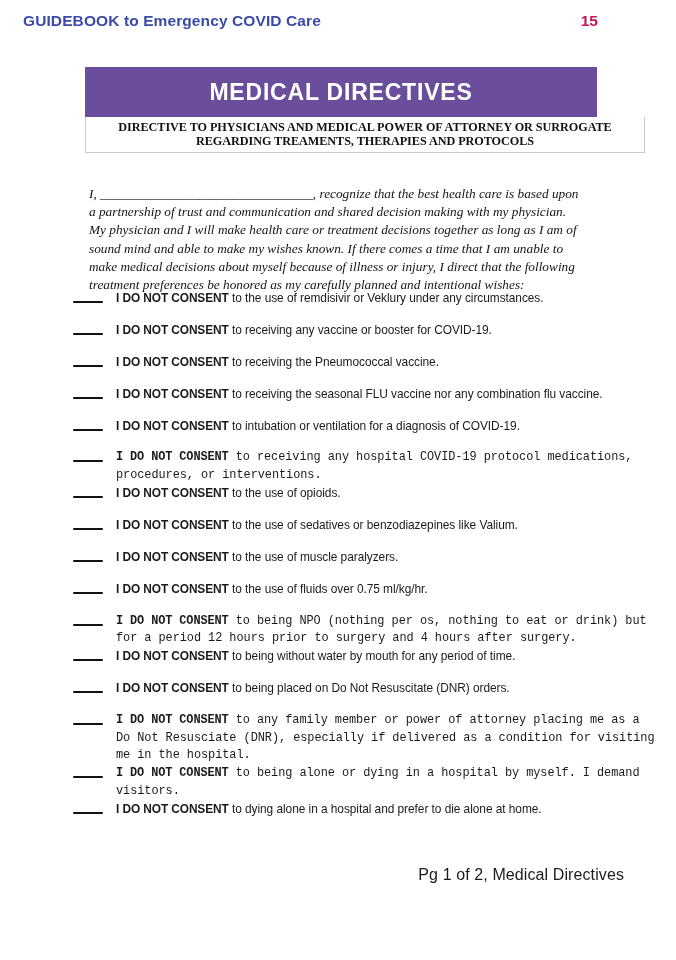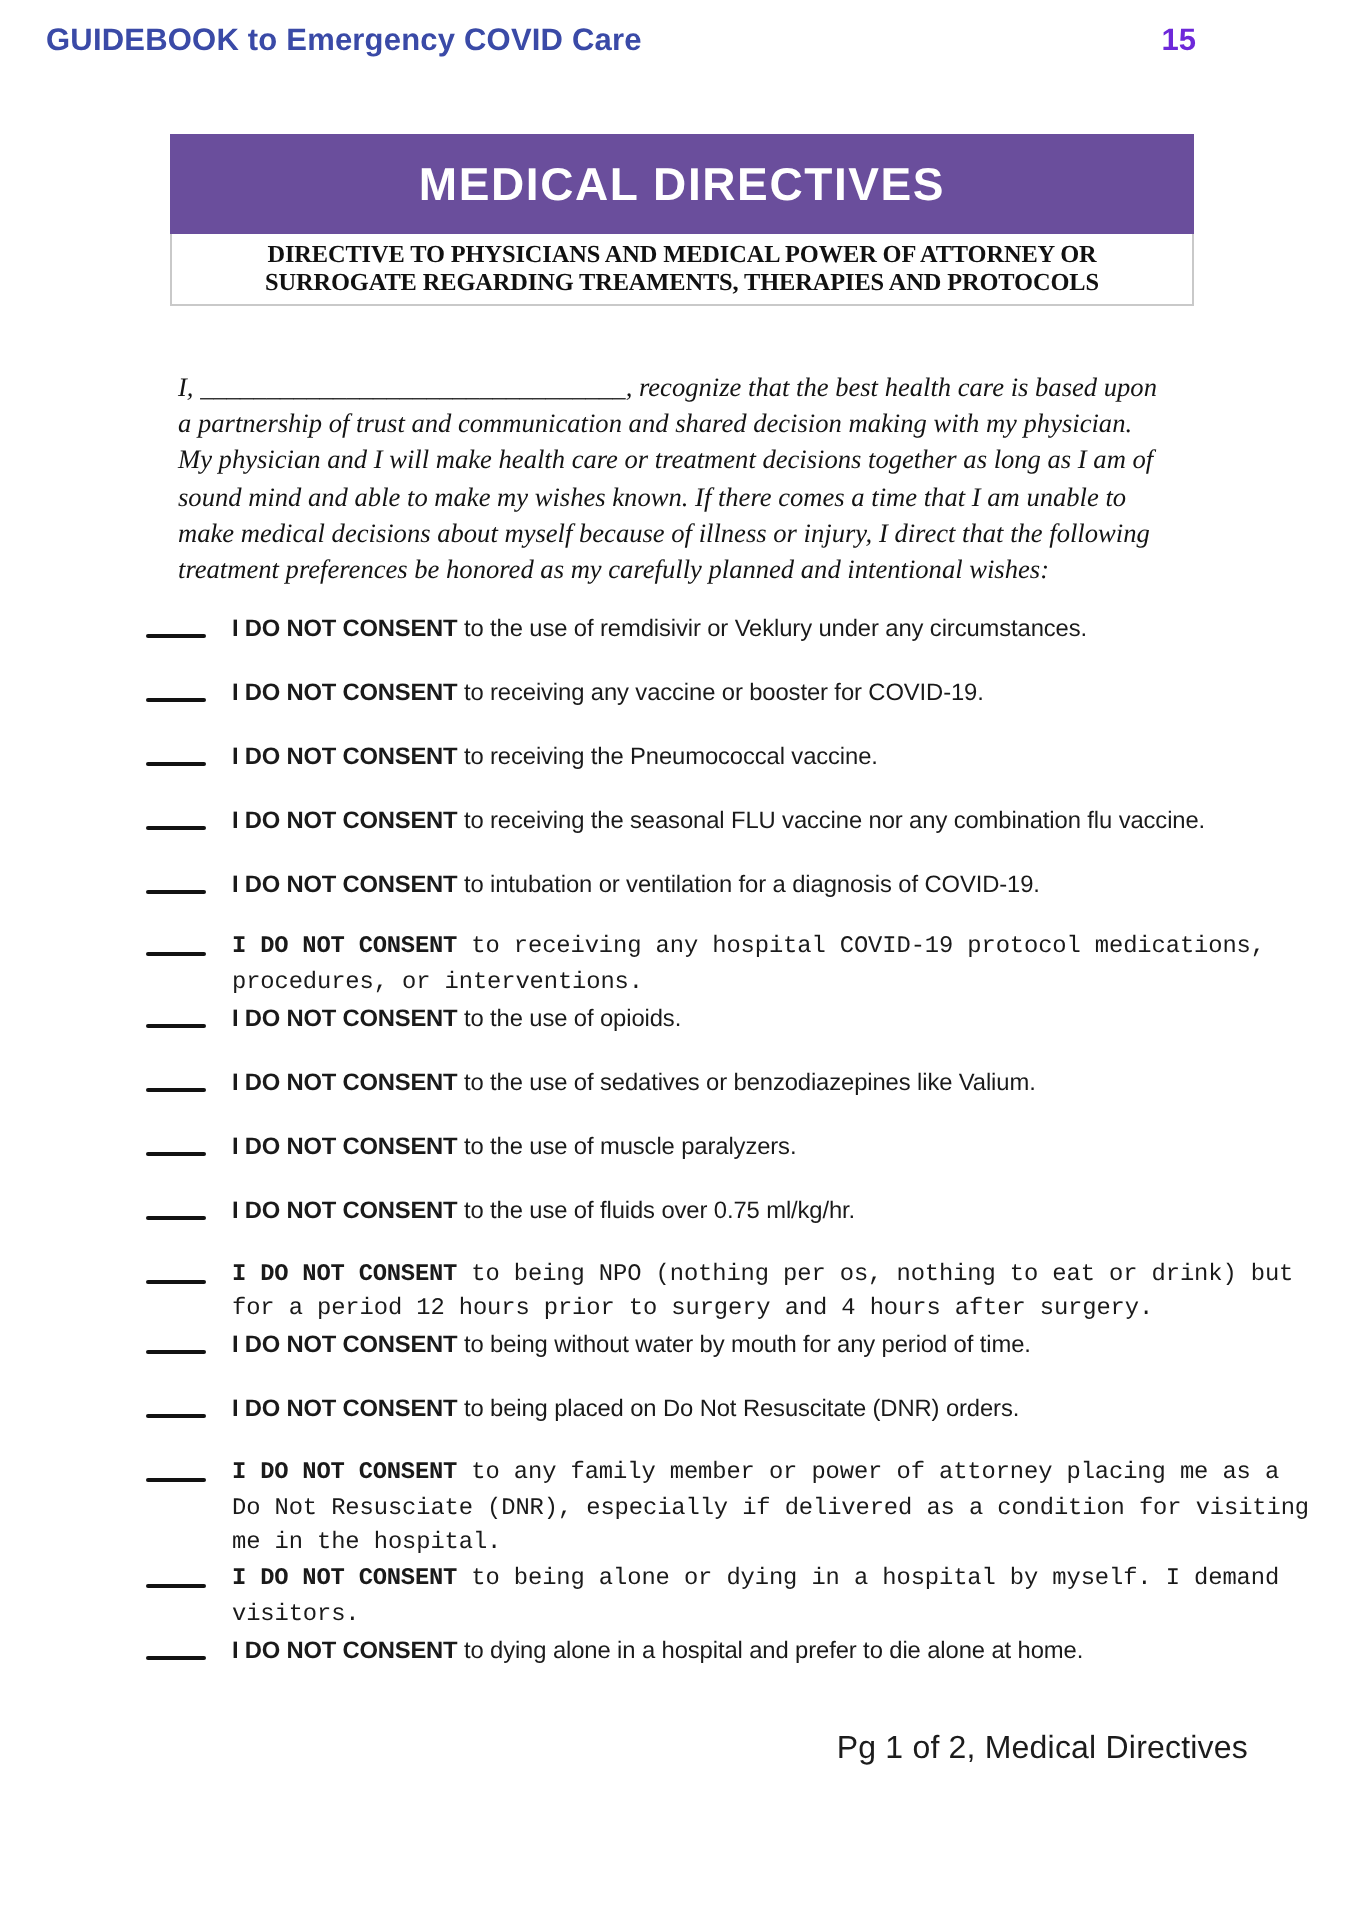--- a/index.html
+++ b/index.html
@@ -32,21 +32,21 @@
   .header-title {
     font-size: 15.5px;
     font-weight: bold;
     color: #3a4aa7;
     letter-spacing: 0.1px;
     white-space: nowrap;
   }
   .header-pageno {
     font-size: 15.5px;
     font-weight: bold;
-    color: #6d28d9;
+    color: #be185d;
   }
 
   
   .form-sheet {
     position: absolute;
     left: 0;
     top: 42px;
     width: 676px;
   }
 
@@ -68,21 +68,21 @@
     font-weight: bold;
     letter-spacing: 0.8px;
     text-align: center;
     line-height: 1;
   }
 
   .subtitle-box {
     position: absolute;
     left: 85px;
     top: 75px;
-    width: 512px;
+    width: 560px;
     min-height: 32px;
     background: #ffffff;
     border: 1px solid #c9c9c9;
     border-top: none;
     box-sizing: border-box;
     display: flex;
     align-items: center;
     justify-content: center;
     padding: 3px 14px 4px 14px;
   }
@@ -112,21 +112,20 @@
     margin: 0;
     font-style: italic;
   }
 
   
   .consent-list {
     position: absolute;
     left: 0;
     top: 248px;
     width: 676px;
-    margin-top: 16px;
   }
   .consent-item {
     position: relative;
     display: flex;
     align-items: flex-start;
     padding-left: 73px;
     padding-right: 20px;
     box-sizing: border-box;
   }
   .sig-line {

